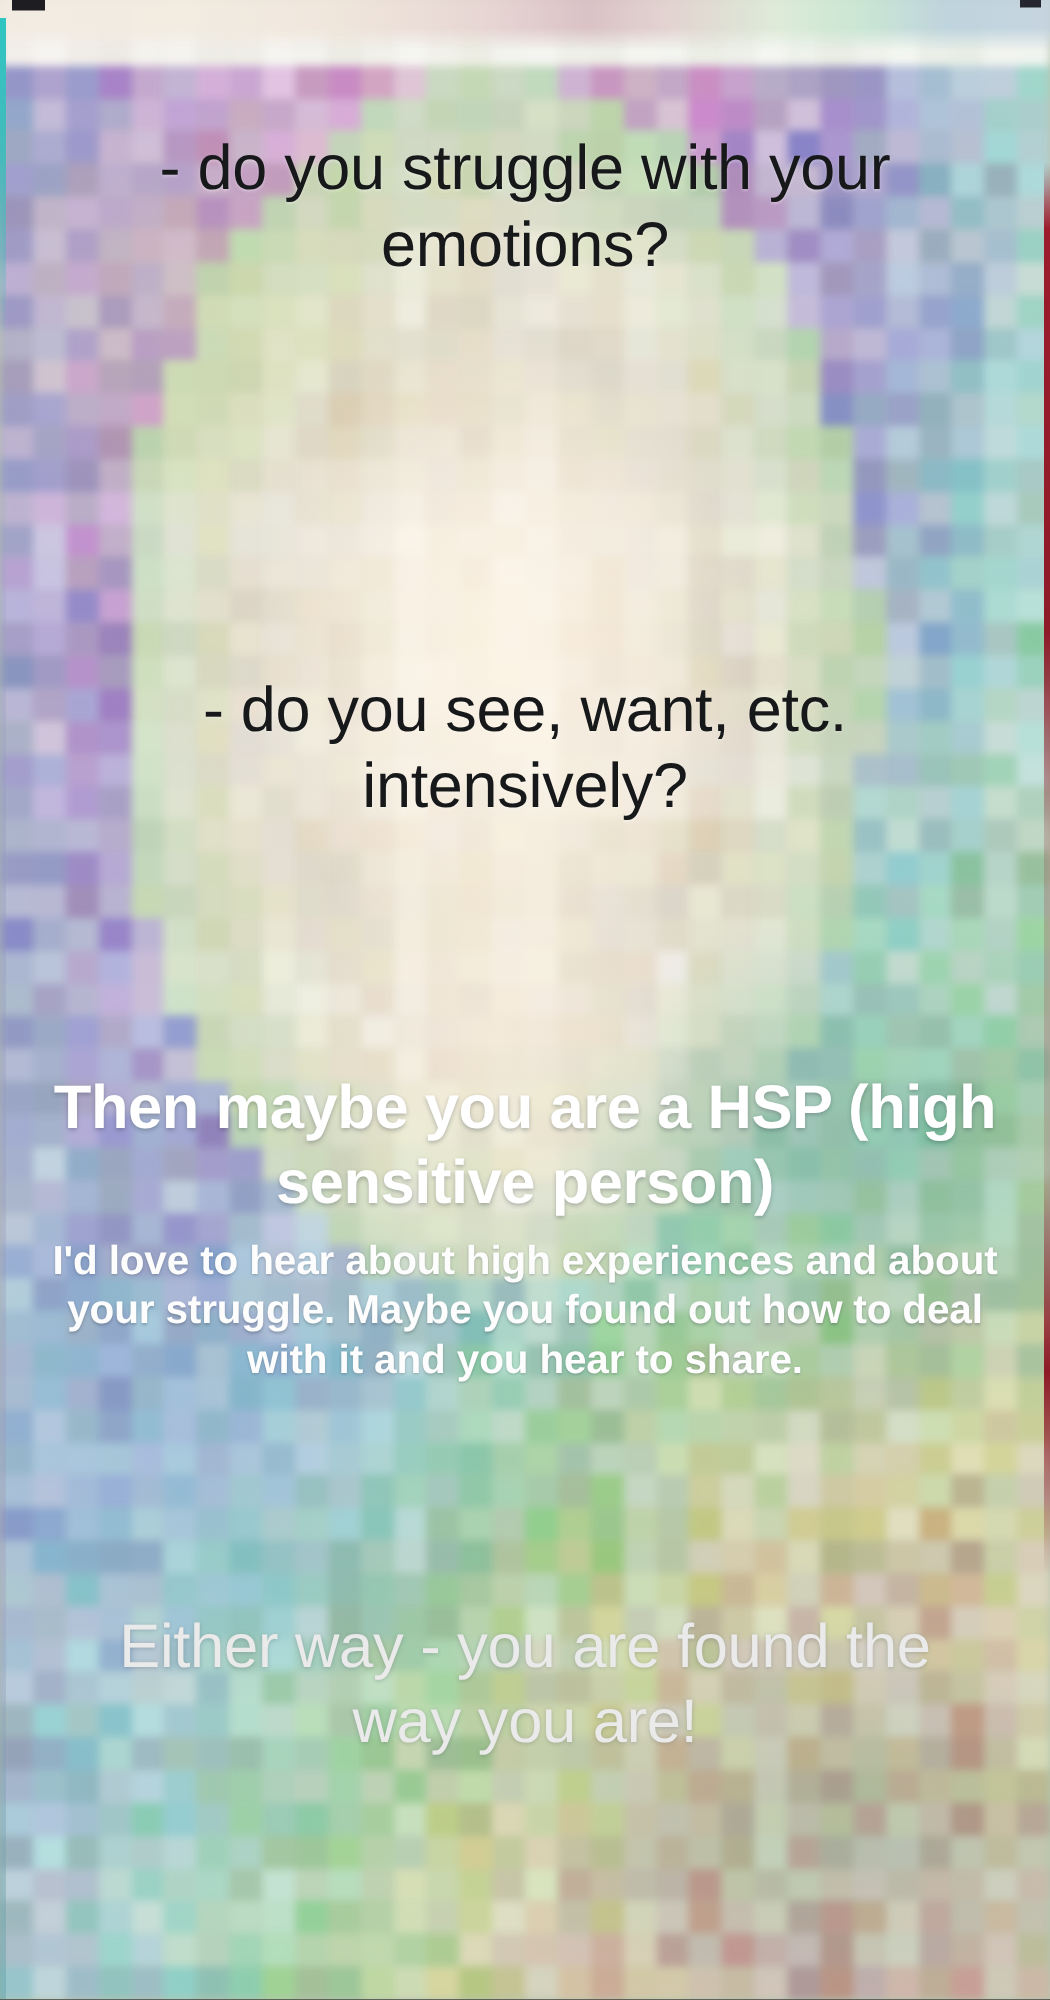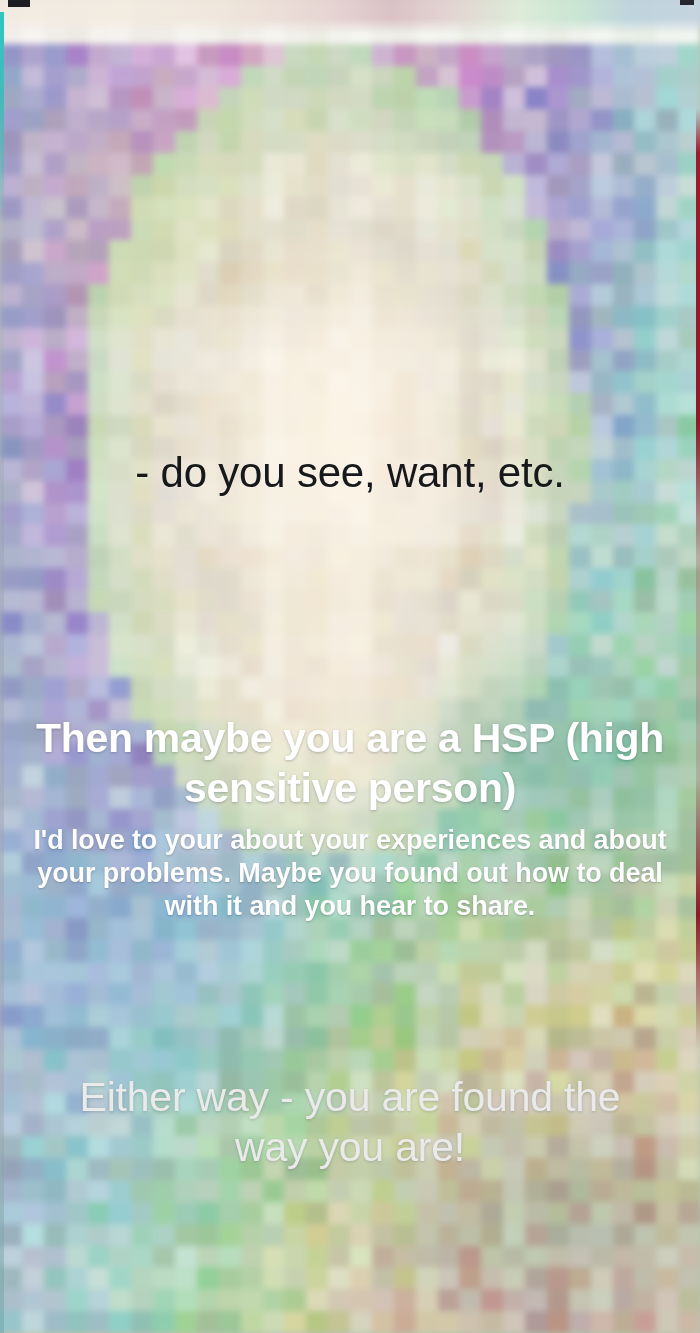--- a/index.html
+++ b/index.html
@@ -2111,35 +2111,40 @@
   <div id="bg-wash"></div>
 
   <div id="top-band"></div>
   <div id="corner-tl"></div>
   <div id="corner-tr"></div>
   <div id="edge-left"></div>
   <div id="edge-right"></div>
 
   <div id="content">
 
+    <div class="q-block" id="q1">
+      <div class="q-line">- do you struggle with your</div>
+      <div class="q-line">emotions?</div>
+    </div>
 
 
 
     <div class="q-block" id="q4">
       <div class="q-line">- do you see, want, etc.</div>
+      <div class="q-line">intensively?</div>
     </div>
 
     <div id="headline">
       <div>Then maybe you are a HSP (high</div>
       <div>sensitive person)</div>
     </div>
 
     <div id="body-copy">
-      <div>I'd love to your about your experiences and about</div>
-      <div>your problems. Maybe you found out how to deal</div>
+      <div>I'd love to hear about high experiences and about</div>
+      <div>your struggle. Maybe you found out how to deal</div>
       <div>with it and you hear to share.</div>
     </div>
 
     <div id="closing">
       <div>Either way - you are found the</div>
       <div>way you are!</div>
     </div>
 
   </div>
 </div>

